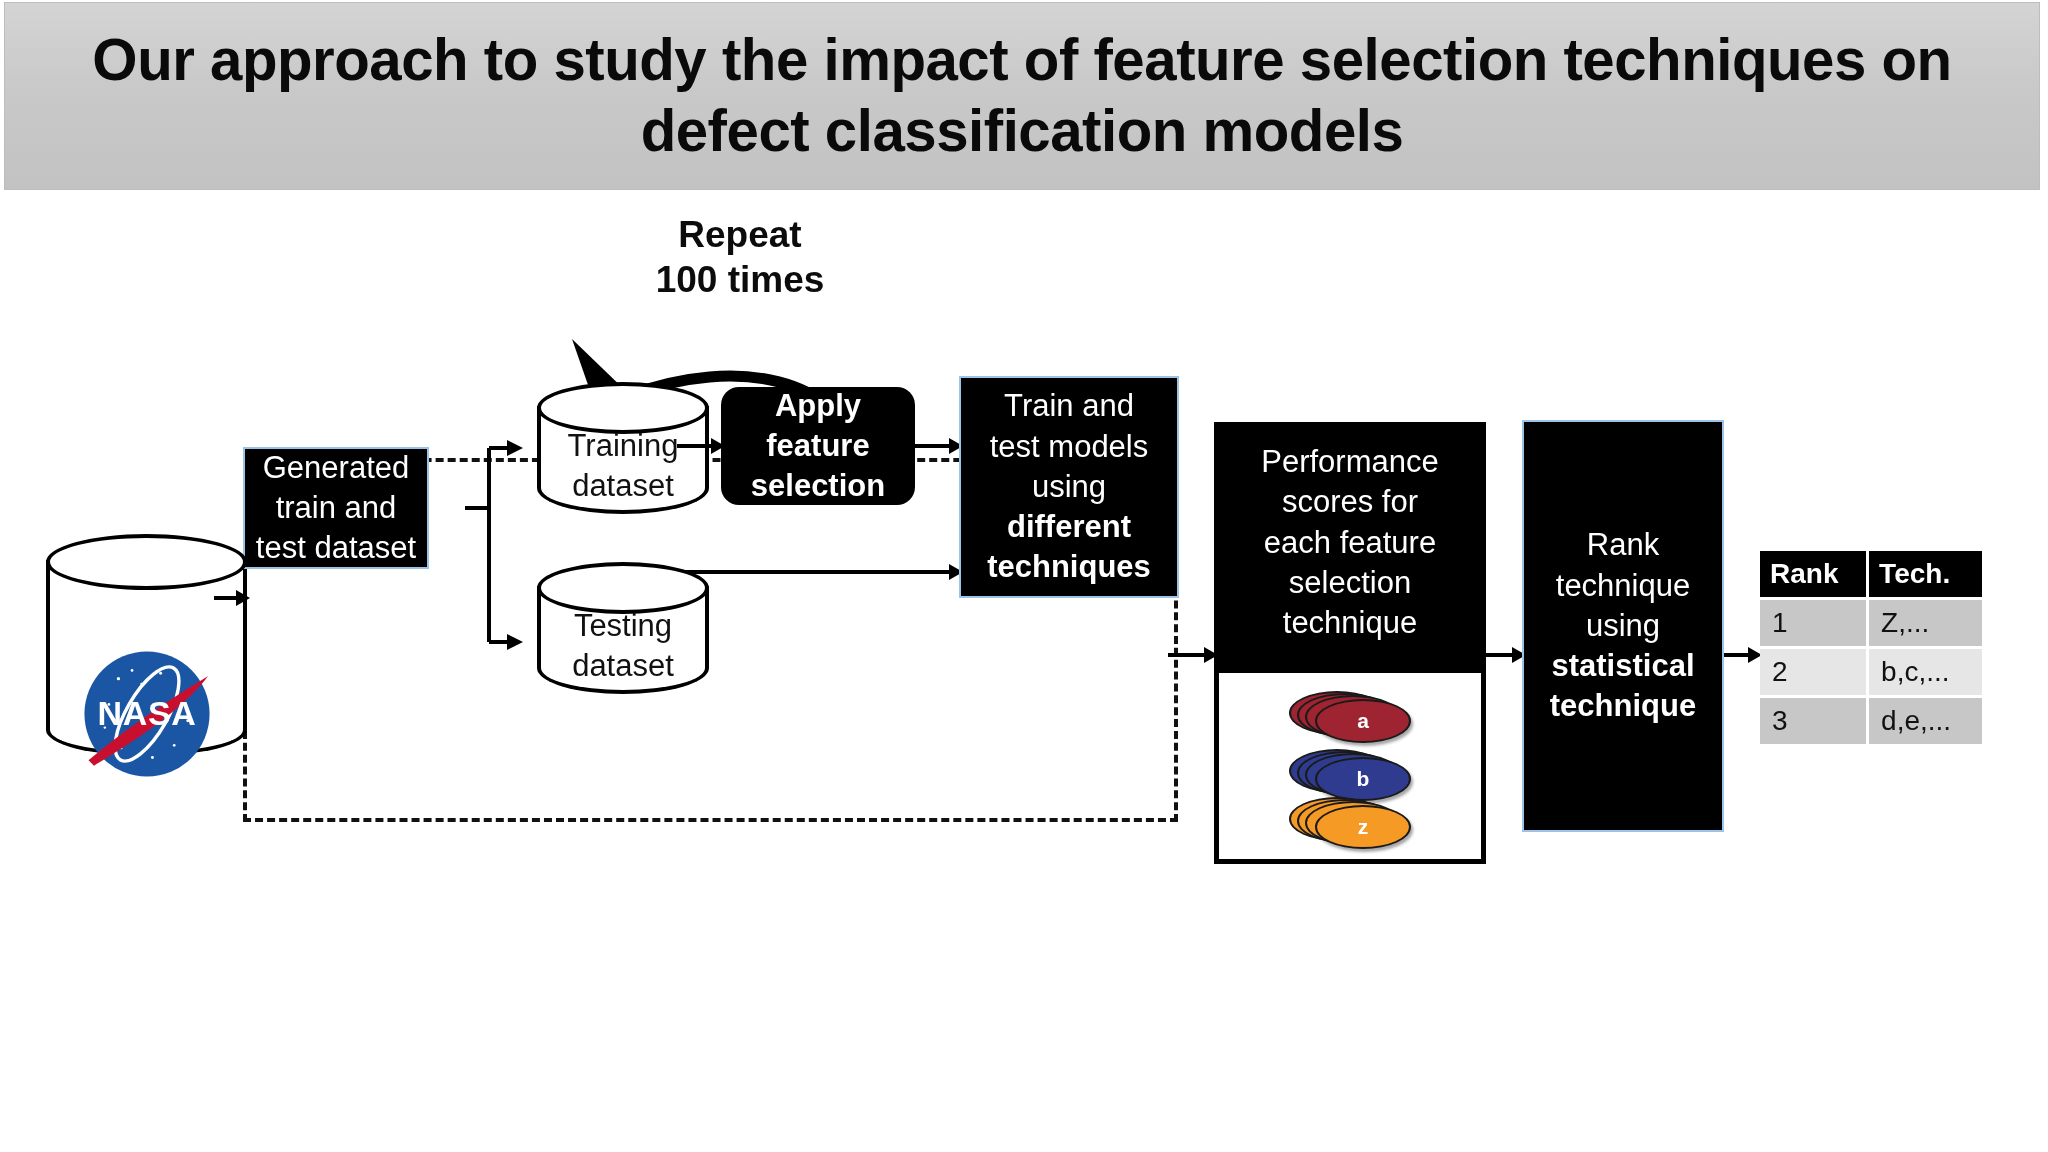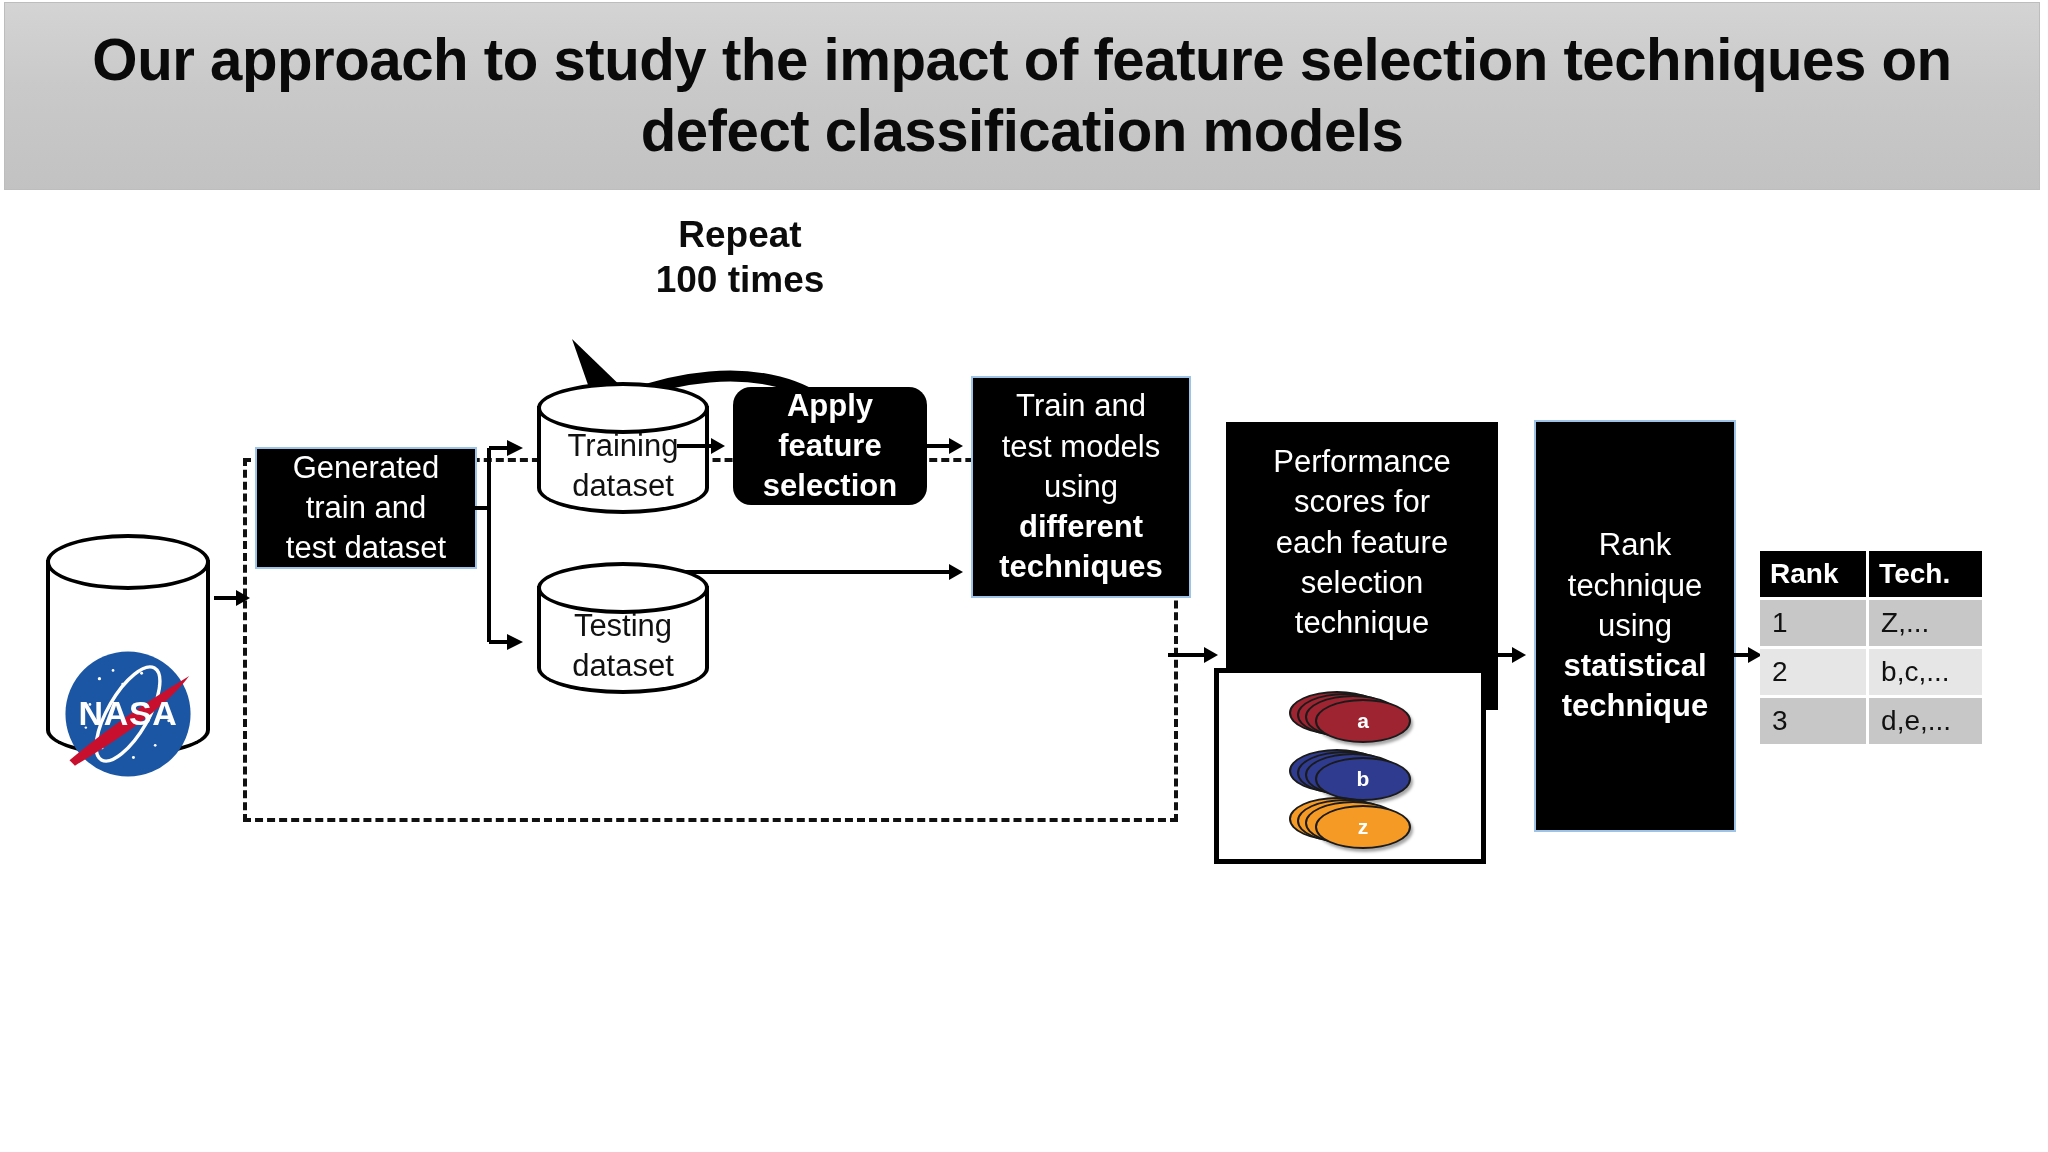--- a/index.html
+++ b/index.html
@@ -100,21 +100,21 @@
     font-size: 31px;
     line-height: 1.28;
     color: #111;
     z-index: 3;
   }
 
   
   #nasa-db {
     left: 14px;
     top: 344px;
-    width: 164px;
+    width: 201px;
     height: 222px;
   }
   #nasa-db .body { top: 26px; }
   #nasa-db .top { height: 56px; }
   .nasa-logo {
     position: absolute;
     left: 50%;
     top: 112px;
     transform: translateX(-50%);
     width: 136px;
@@ -127,29 +127,28 @@
     position: absolute;
     background: #000000;
     color: #ffffff;
     display: flex;
     align-items: center;
     justify-content: center;
     text-align: center;
     box-sizing: border-box;
     font-size: 31px;
     line-height: 1.3;
-    margin-left: 12px;
   }
   .dark-box.bordered { border: 2px solid #9dc3e6; }
   .dark-box.rounded { border-radius: 18px; }
 
   #box-generated {
     left: 243px;
     top: 257px;
-    width: 222px;
+    width: 186px;
     height: 122px;
   }
   #box-apply {
     left: 721px;
     top: 197px;
     width: 194px;
     height: 118px;
     font-weight: 700;
   }
   #box-train {

